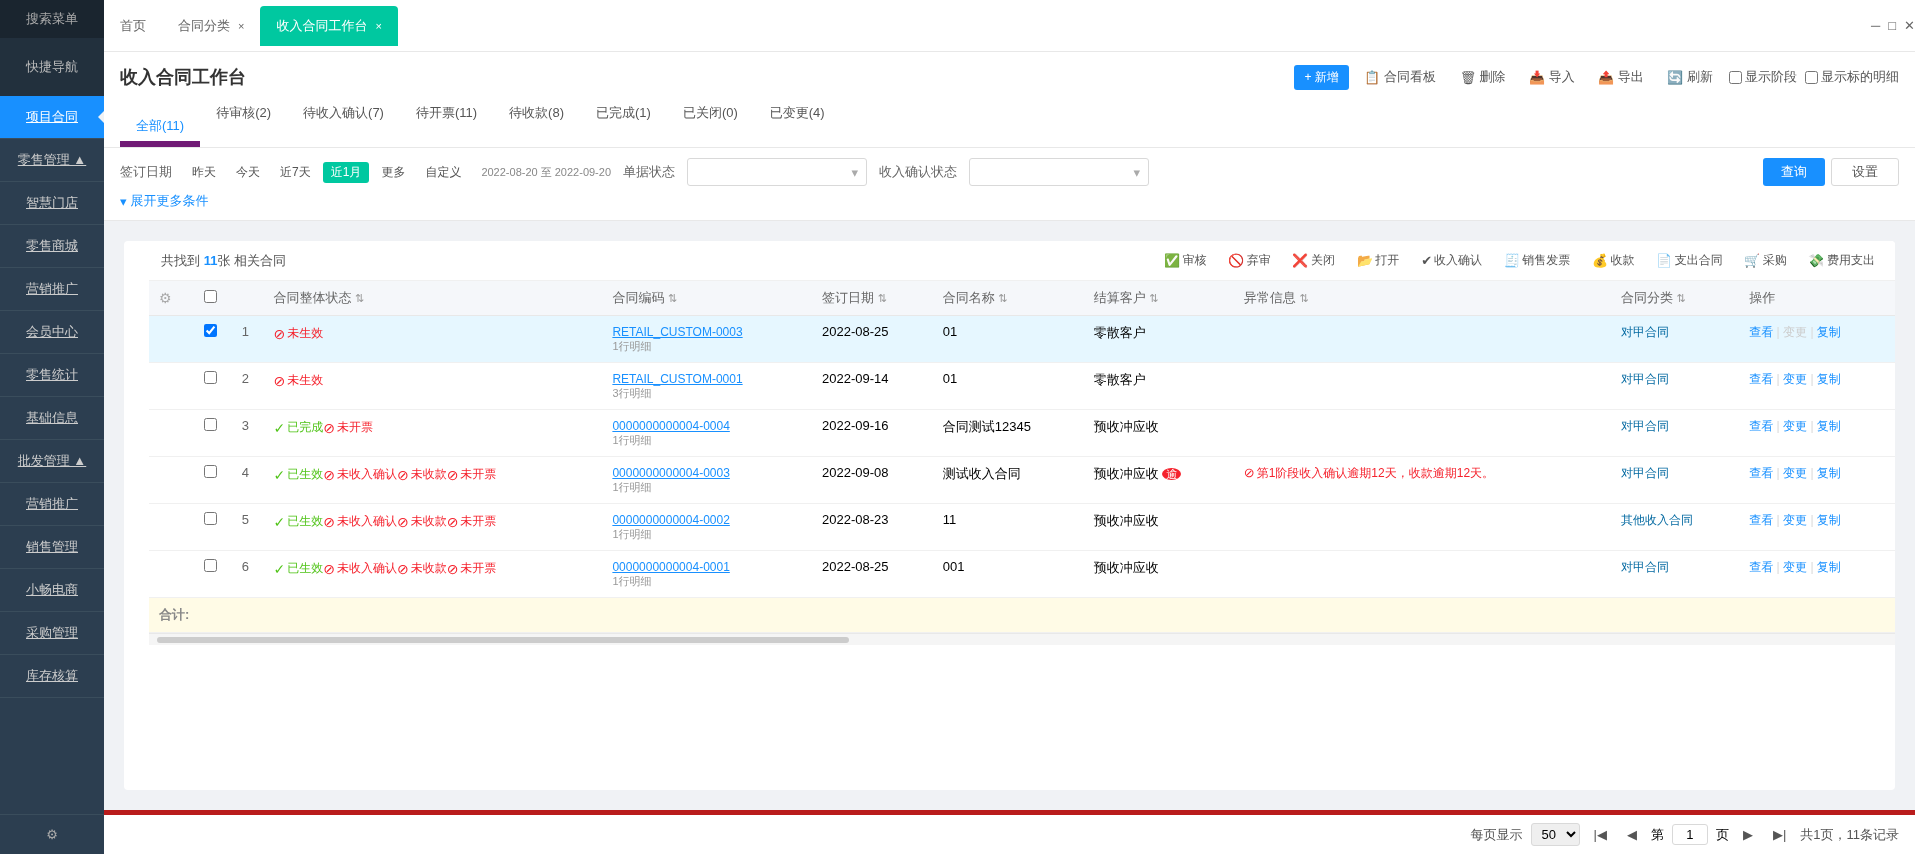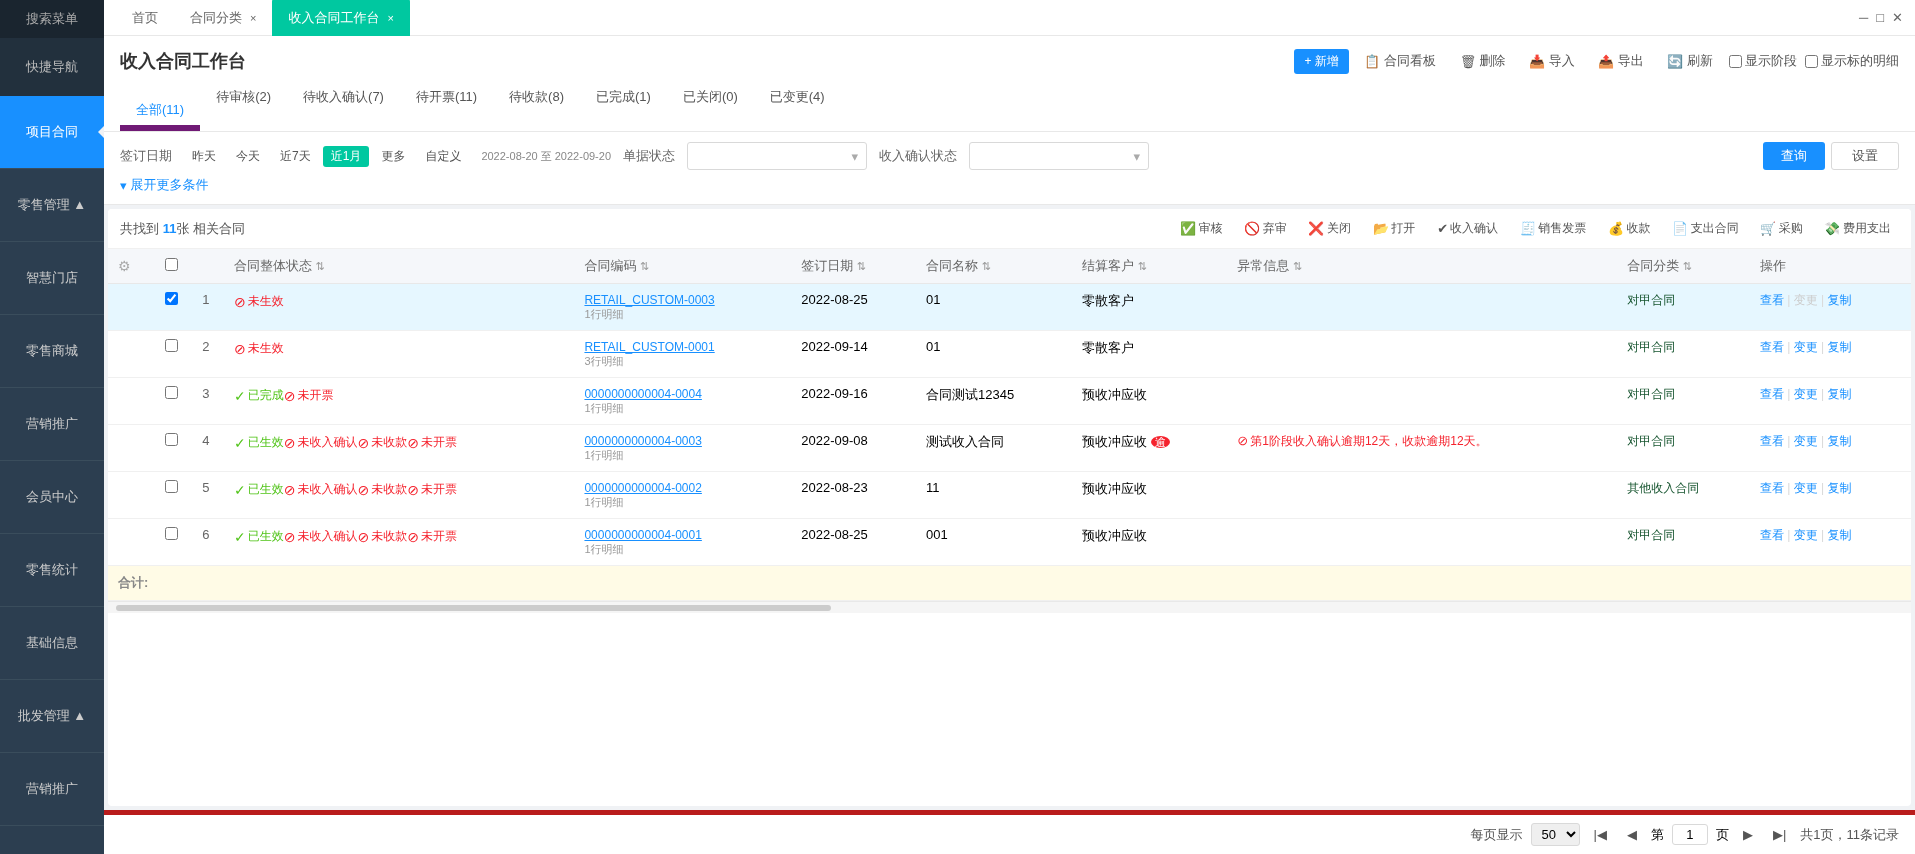--- a/index.html
+++ b/index.html
@@ -25,26 +25,27 @@
     }
     .sidebar-nav {
       background: #22303d;
       color: #bbb;
       padding: 20px;
       font-size: 13px;
       text-align: center;
       cursor: pointer;
     }
     .sidebar-item {
-      padding: 27px 8px;
+      padding: 12px 8px;
       text-align: center;
       color: #ccc;
       cursor: pointer;
       font-size: 13px;
       border-bottom: 1px solid #3a4d5c;
+      text-decoration: underline;
     }
     .sidebar-item.active {
       background: #1890ff;
       color: #fff;
       position: relative;
     }
     .sidebar-item.active::after {
       content: '';
       position: absolute;
       right: 0;
@@ -69,22 +70,22 @@
       flex-direction: column;
       overflow: hidden;
     }
 
     
     .top-tabs {
       background: #fff;
       border-bottom: 1px solid #e8e8e8;
       display: flex;
       align-items: center;
-      padding: 0 12px;
-      height: 36px;
+      padding: 0 0;
+      height: 52px;
       flex-shrink: 0;
     }
     .top-tab {
       padding: 0 16px;
       height: 40px;
       line-height: 40px;
       cursor: pointer;
       color: #666;
       font-size: 13px;
       display: flex;
@@ -273,22 +274,23 @@
       flex-direction: column;
       gap: 4px;
       align-items: flex-end;
     }
 
     
     .table-area {
       flex: 1;
       overflow: auto;
       background: #fff;
-      margin: 4px;
+      margin: 20px;
       border-radius: 4px;
+      padding-left: 25px;
     }
 
     
     .action-bar {
       display: flex;
       align-items: center;
       justify-content: space-between;
       padding: 8px 12px;
       background: #fff;
       border-bottom: 1px solid #f0f0f0;
@@ -360,21 +362,21 @@
       color: #1890ff;
       cursor: pointer;
       text-decoration: underline;
       font-size: 12px;
     }
     .sub-text {
       color: #999;
       font-size: 11px;
     }
     .contract-type {
-      color: #14532d;
+      color: #0369a1;
       font-size: 12px;
     }
     .op-link {
       color: #1890ff;
       cursor: pointer;
       font-size: 12px;
     }
     .op-sep {
       color: #d9d9d9;
       font-size: 12px;

